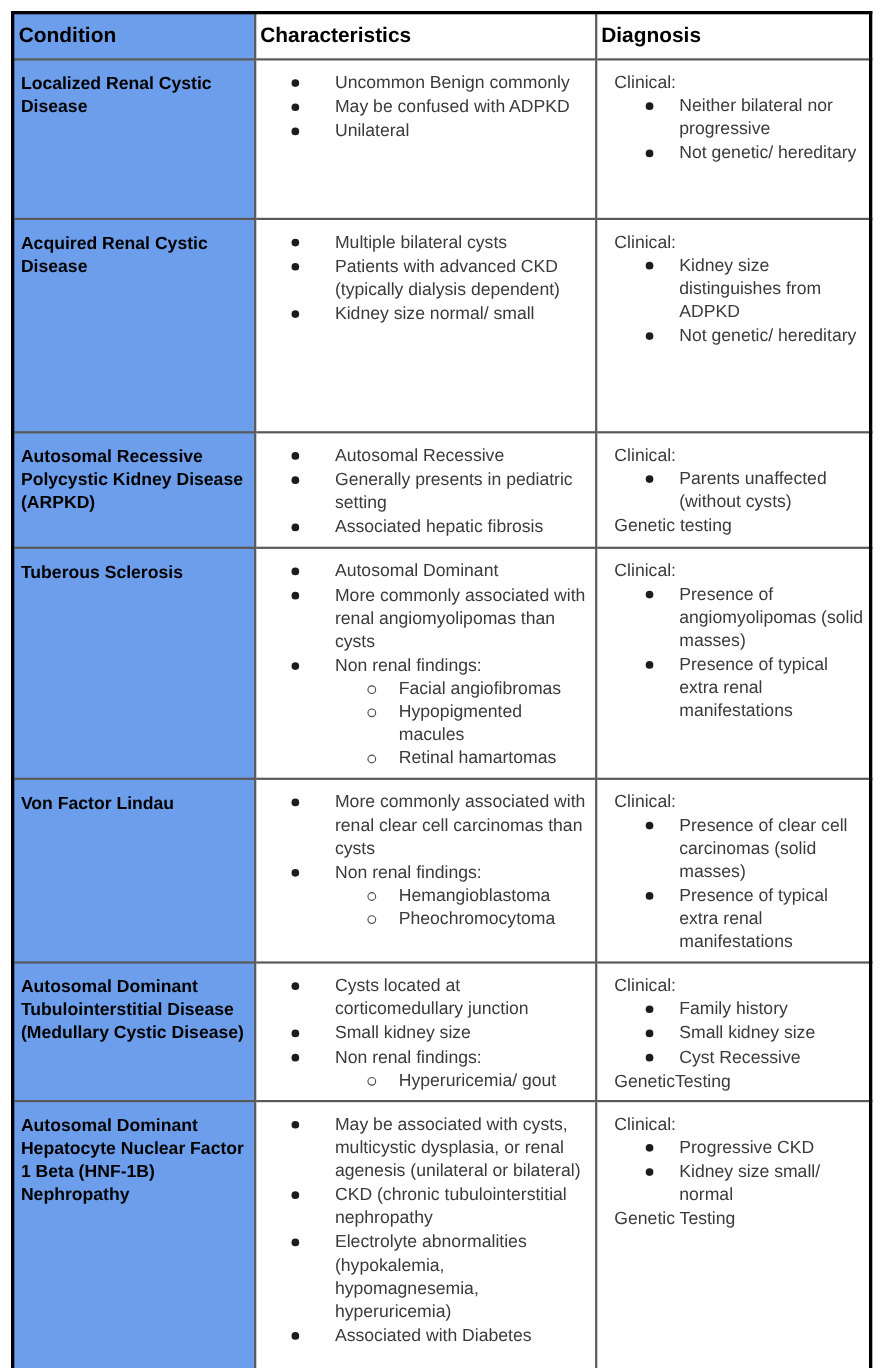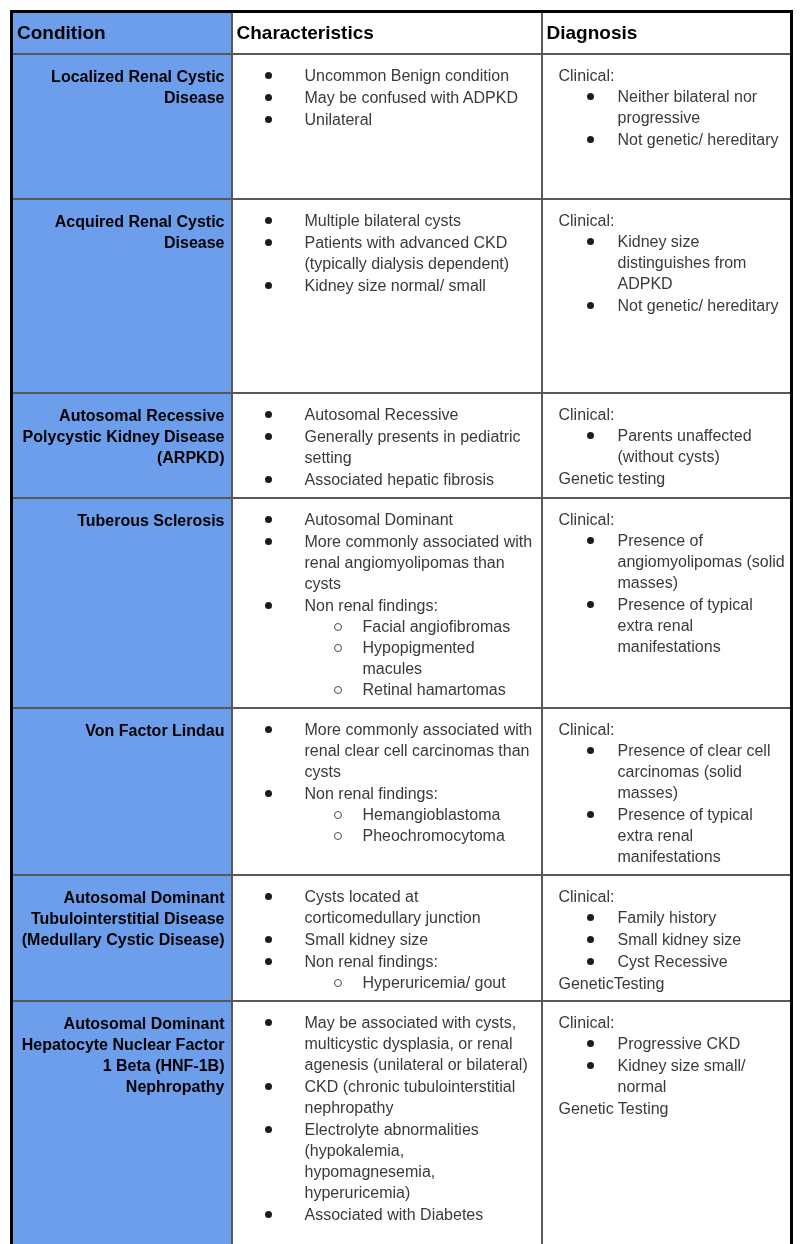--- a/index.html
+++ b/index.html
@@ -32,21 +32,21 @@
     color: var(--header-text, #000000);
     text-align: left;
     padding: 9px 4px;
     height: 40px;
   }
   th.cond-h {
     background: var(--cond-bg, #6d9eeb);
   }
   td.cond {
     background: var(--cond-bg, #6d9eeb);
-    text-align: right;
+    text-align: left;
     font-weight: bold;
     font-size: 16px;
     line-height: 21px;
     color: #000000;
     padding: 11px 6px 6px 6px;
     white-space: pre-line;
   }
   td.chars, td.diag {
     font-size: 16px;
     line-height: 21px;
@@ -123,21 +123,21 @@
         <th>Characteristics</th>
         <th>Diagnosis</th>
       </tr>
     </thead>
     <tbody id="table-body">
 
     <tr>
           <td class="cond"><span>Localized Renal Cystic Disease</span></td>
           <td class="chars">
             <ul class="blist">
-              <li><span>Uncommon Benign condition</span></li>
+              <li><span>Uncommon Benign commonly</span></li>
               <li><span>May be confused with ADPKD</span></li>
               <li><span>Unilateral</span></li>
             </ul>
           </td>
           <td class="diag">
             <div class="diag-intro">Clinical:</div>
             <ul class="blist diag-list">
               <li><span>Neither bilateral nor progressive</span></li>
               <li><span>Not genetic/ hereditary</span></li>
             </ul>

